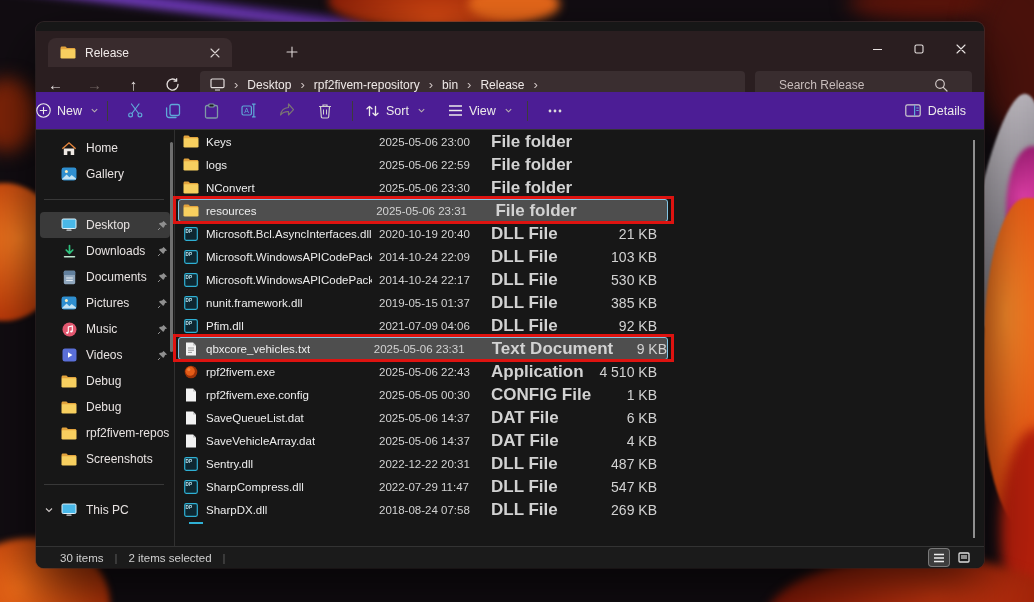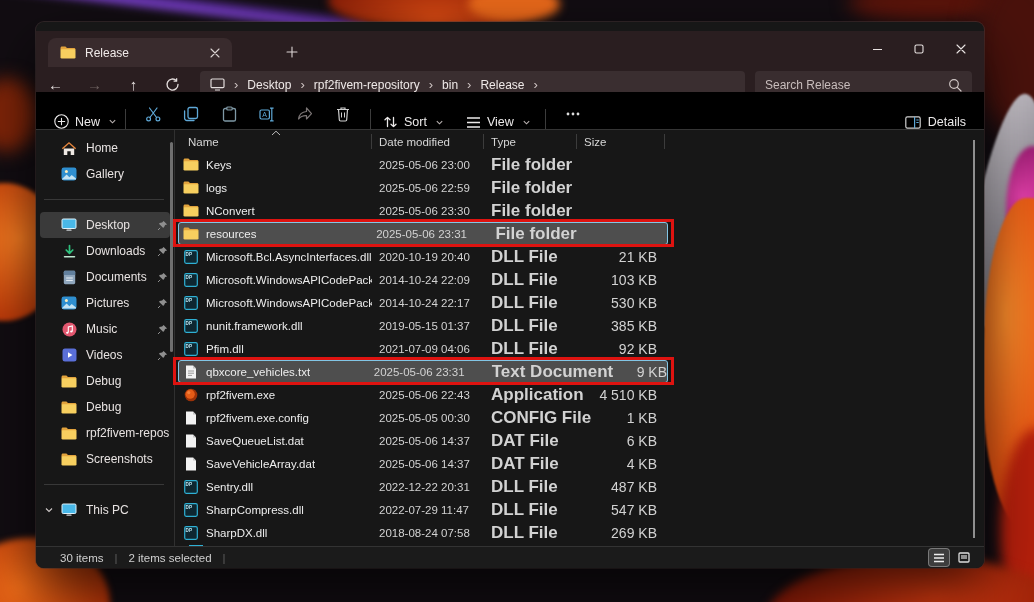--- a/index.html
+++ b/index.html
@@ -54,28 +54,28 @@
 
   #addressbar { position:absolute; left:0; top:36px; right:0; height:34px; display:flex; align-items:center; }
   .nav-btn { width:39px; height:30px; display:flex; align-items:center; justify-content:center;
     color:#e4dedd; font-size:15px; }
   .nav-btn.disabled { color:#6e6261; }
   #breadcrumb { position:absolute; left:164px; top:4px; width:545px; height:27px; background:#3a2e30;
     border-radius:4px; display:flex; align-items:center; padding:0 10px; gap:9px; }
   .crumb { font-size:12px; color:#efe9e8; white-space:nowrap; }
   .crumb-sep { font-size:13px; color:#cfc4c3; line-height:1; }
   #searchbox { position:absolute; right:12px; top:4px; width:217px; height:27px; background:#392d2f;
-    border-radius:4px; display:flex; align-items:center; padding:0 10px; }
+    border-radius:4px; display:flex; align-items:center; padding:0 24px; }
   #searchbox input { flex:1; background:transparent; border:none; outline:none; color:#ddd6d5;
     font-size:12px; font-family:inherit; }
   #searchbox input::placeholder { color:#c8bdbc; }
 
   
-  #toolbar { position:absolute; left:0; top:70px; right:0; height:38px; background:#000000;
-    border-bottom:1px solid #353535; display:flex; align-items:flex-end; padding-left:18px; }
+  #toolbar { position:absolute; left:0; top:70px; right:0; height:38px; background:#4c1d95;
+    border-bottom:1px solid #353535; display:flex; align-items:center; }
   .tb-group { display:flex; align-items:center; gap:6px; color:#eceaea; font-size:12.5px; }
   .tb-btn { width:38px; height:30px; display:flex; align-items:center; justify-content:center; border-radius:4px; }
   .tb-divider { width:1px; height:20px; background:#3c3c3c; margin:0 8px; }
   .chev { display:inline-flex; color:#b9b2b1; margin-left:2px; }
   #tb-details { margin-left:auto; margin-right:18px; display:flex; align-items:center; gap:7px;
     color:#eceaea; font-size:12.5px; }
 
   
   #content { position:absolute; left:0; top:108px; right:0; bottom:22px; display:flex; }
   #sidebar { width:139px; position:relative; border-right:1px solid #303030; overflow:hidden; }
@@ -501,43 +501,20 @@
           <span class="icon s-icon">
             <svg width="16" height="14" viewBox="0 0 16 14">
               <rect x="1" y="1" width="14" height="9.5" rx="1.2" fill="#49b8e8" stroke="#dff2fb" stroke-width="1"></rect>
               <rect x="5.4" y="11.4" width="5.2" height="1.4" rx=".6" fill="#c9ced2"></rect>
             </svg>
           </span>
           <span class="s-label">This PC</span>
         </div>
       </aside>
     <section id="filearea">
-      <div id="colheader">
-          <div class="hcell h0">
-            <span>Name</span>
-            <span class="sort-caret">
-              <svg width="10" height="6" viewBox="0 0 10 6">
-                <path d="M1 5l4-3.8L9 5" fill="none" stroke="#b9b9b9" stroke-width="1"></path>
-              </svg>
-            </span>
-            <span class="hsep"></span>
-          </div>
-          <div class="hcell h1">
-            <span>Date modified</span>
-            <span class="hsep"></span>
-          </div>
-          <div class="hcell h2">
-            <span>Type</span>
-            <span class="hsep"></span>
-          </div>
-          <div class="hcell h3">
-            <span>Size</span>
-            <span class="hsep"></span>
-          </div>
-        </div>
       <div id="rows">
           <div class="row">
             <div class="c-name">
               <span class="icon f-icon">
                 <svg width="16" height="13" viewBox="0 0 16 13">
                   <path d="M.5 2C.5 1.2 1.2.5 2 .5h3.4L7 2h7c.8 0 1.5.7 1.5 1.5V4H.5z" fill="#e2a33d"></path>
                   <rect x=".5" y="3.2" width="15" height="9.3" rx="1.3" fill="#f7cf5f"></rect>
                 </svg>
               </span>
               <span class="f-label">Keys</span>

